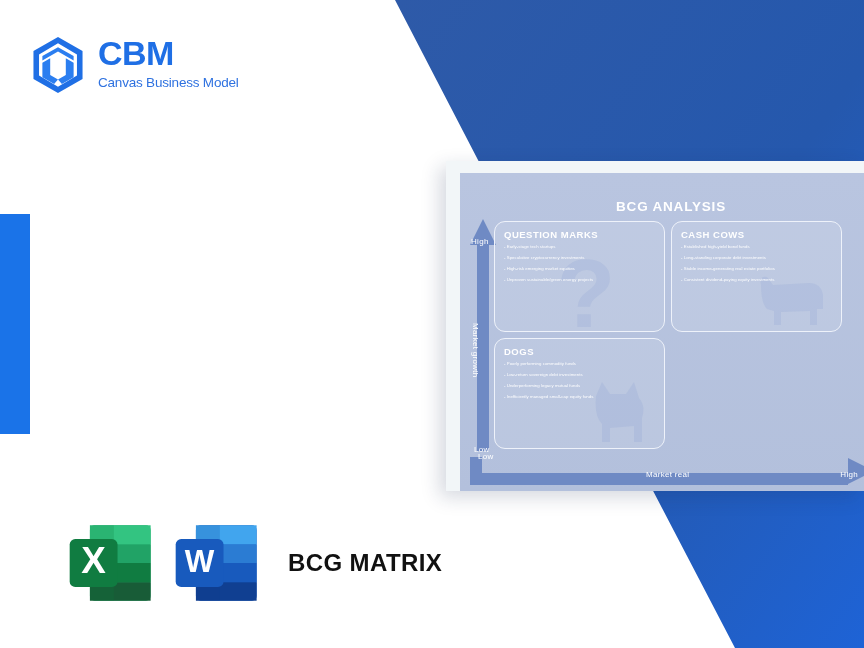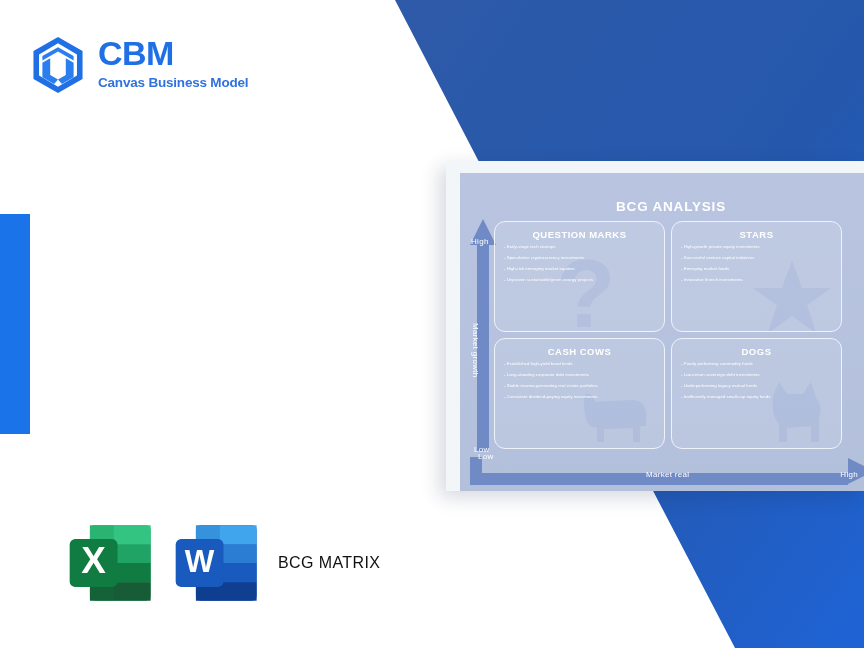--- a/index.html
+++ b/index.html
@@ -33,21 +33,21 @@
     display: flex; align-items: flex-start; gap: 12px;
     z-index: 4;
   }
   .brand-mark { width: 56px; height: 58px; flex: 0 0 auto; }
   .brand-text { display: flex; flex-direction: column; line-height: 1; }
   .brand-title {
     font-size: 34px; font-weight: 700; color: #1f6fe5;
     letter-spacing: -0.5px;
   }
   .brand-sub {
-    font-size: 13.5px; font-weight: 700; color: #2f72e0;
+    font-size: 13.5px; font-weight: 400; color: #2f72e0;
     margin-top: 6px; letter-spacing: -0.2px;
   }
 
   
   .headline {
     position: absolute; left: 58px; top: 252px;
     width: 340px;
     font-size: 44px; font-weight: 400; color: #0b0b0b;
     line-height: 1.18; letter-spacing: 0.5px;
     z-index: 4;
@@ -55,22 +55,22 @@
 
   
   .footer-row {
     position: absolute; left: 66px; top: 517px;
     display: flex; align-items: center;
     z-index: 4;
   }
   .office-icon { position: relative; width: 92px; height: 92px; flex: 0 0 auto; }
   .office-icon.word { margin-left: 14px; }
   .footer-label {
-    margin-left: 14px;
-    font-size: 16px; font-weight: 400; color: #111;
+    margin-left: 24px;
+    font-size: 24px; font-weight: 700; color: #111;
     line-height: 1.25; letter-spacing: 0.4px;
   }
 
   
   .bcg-card {
     position: absolute;
     left: 446px; top: 161px;
     width: 418px; height: 330px;
     background: #f2f6f8;
     padding: 12px 0 0 14px;
@@ -106,21 +106,20 @@
   .quad {
     position: relative;
     border: 1.2px solid #eef2fa;
     border-radius: 11px;
     background: rgba(255,255,255,0.10);
     padding: 7px 9px 4px 9px;
     overflow: hidden;
   }
   .quad-title {
     position: relative;
-    text-align: center;
     color: #ffffff;
     font-size: 9.5px; font-weight: 700;
     letter-spacing: 0.5px;
     margin-bottom: 4px;
     z-index: 2;
   }
   .quad ul { list-style: none; position: relative; z-index: 2; }
   .quad li {
     color: #ffffff;
     font-size: 4.3px;
@@ -258,32 +257,20 @@
           </svg>
           <div class="quad-title">QUESTION MARKS</div>
           <ul>
             <li>- Early-stage tech startups</li>
             <li>- Speculative cryptocurrency investments</li>
             <li>- High-risk emerging market equities</li>
             <li>- Unproven sustainable/green energy projects</li>
           </ul>
         </div>
 
-        <div class="quad">
-          <svg class="quad-watermark" viewBox="0 0 78 78">
-            <polygon points="39,2 49,29 78,29 54,46 63,74 39,57 15,74 24,46 0,29 29,29" fill="#7f97cf"></polygon>
-          </svg>
-          <div class="quad-title">STARS</div>
-          <ul>
-            <li>- High-growth private equity investments</li>
-            <li>- Successful venture capital initiatives</li>
-            <li>- Emerging market funds</li>
-            <li>- Innovative fintech investments</li>
-          </ul>
-        </div>
 
         <div class="quad">
           <svg class="quad-watermark" viewBox="0 0 78 78">
             <path d="M8 26 Q6 16 14 18 L20 26 L56 24 Q68 24 70 36 L70 50 L64 50 L64 66 L57 66
                      L57 52 L28 53 L28 66 L21 66 L21 52 L14 50 Q8 44 8 26 Z" fill="#7f97cf"></path>
           </svg>
           <div class="quad-title">CASH COWS</div>
           <ul>
             <li>- Established high-yield bond funds</li>
             <li>- Long-standing corporate debt investments</li>

